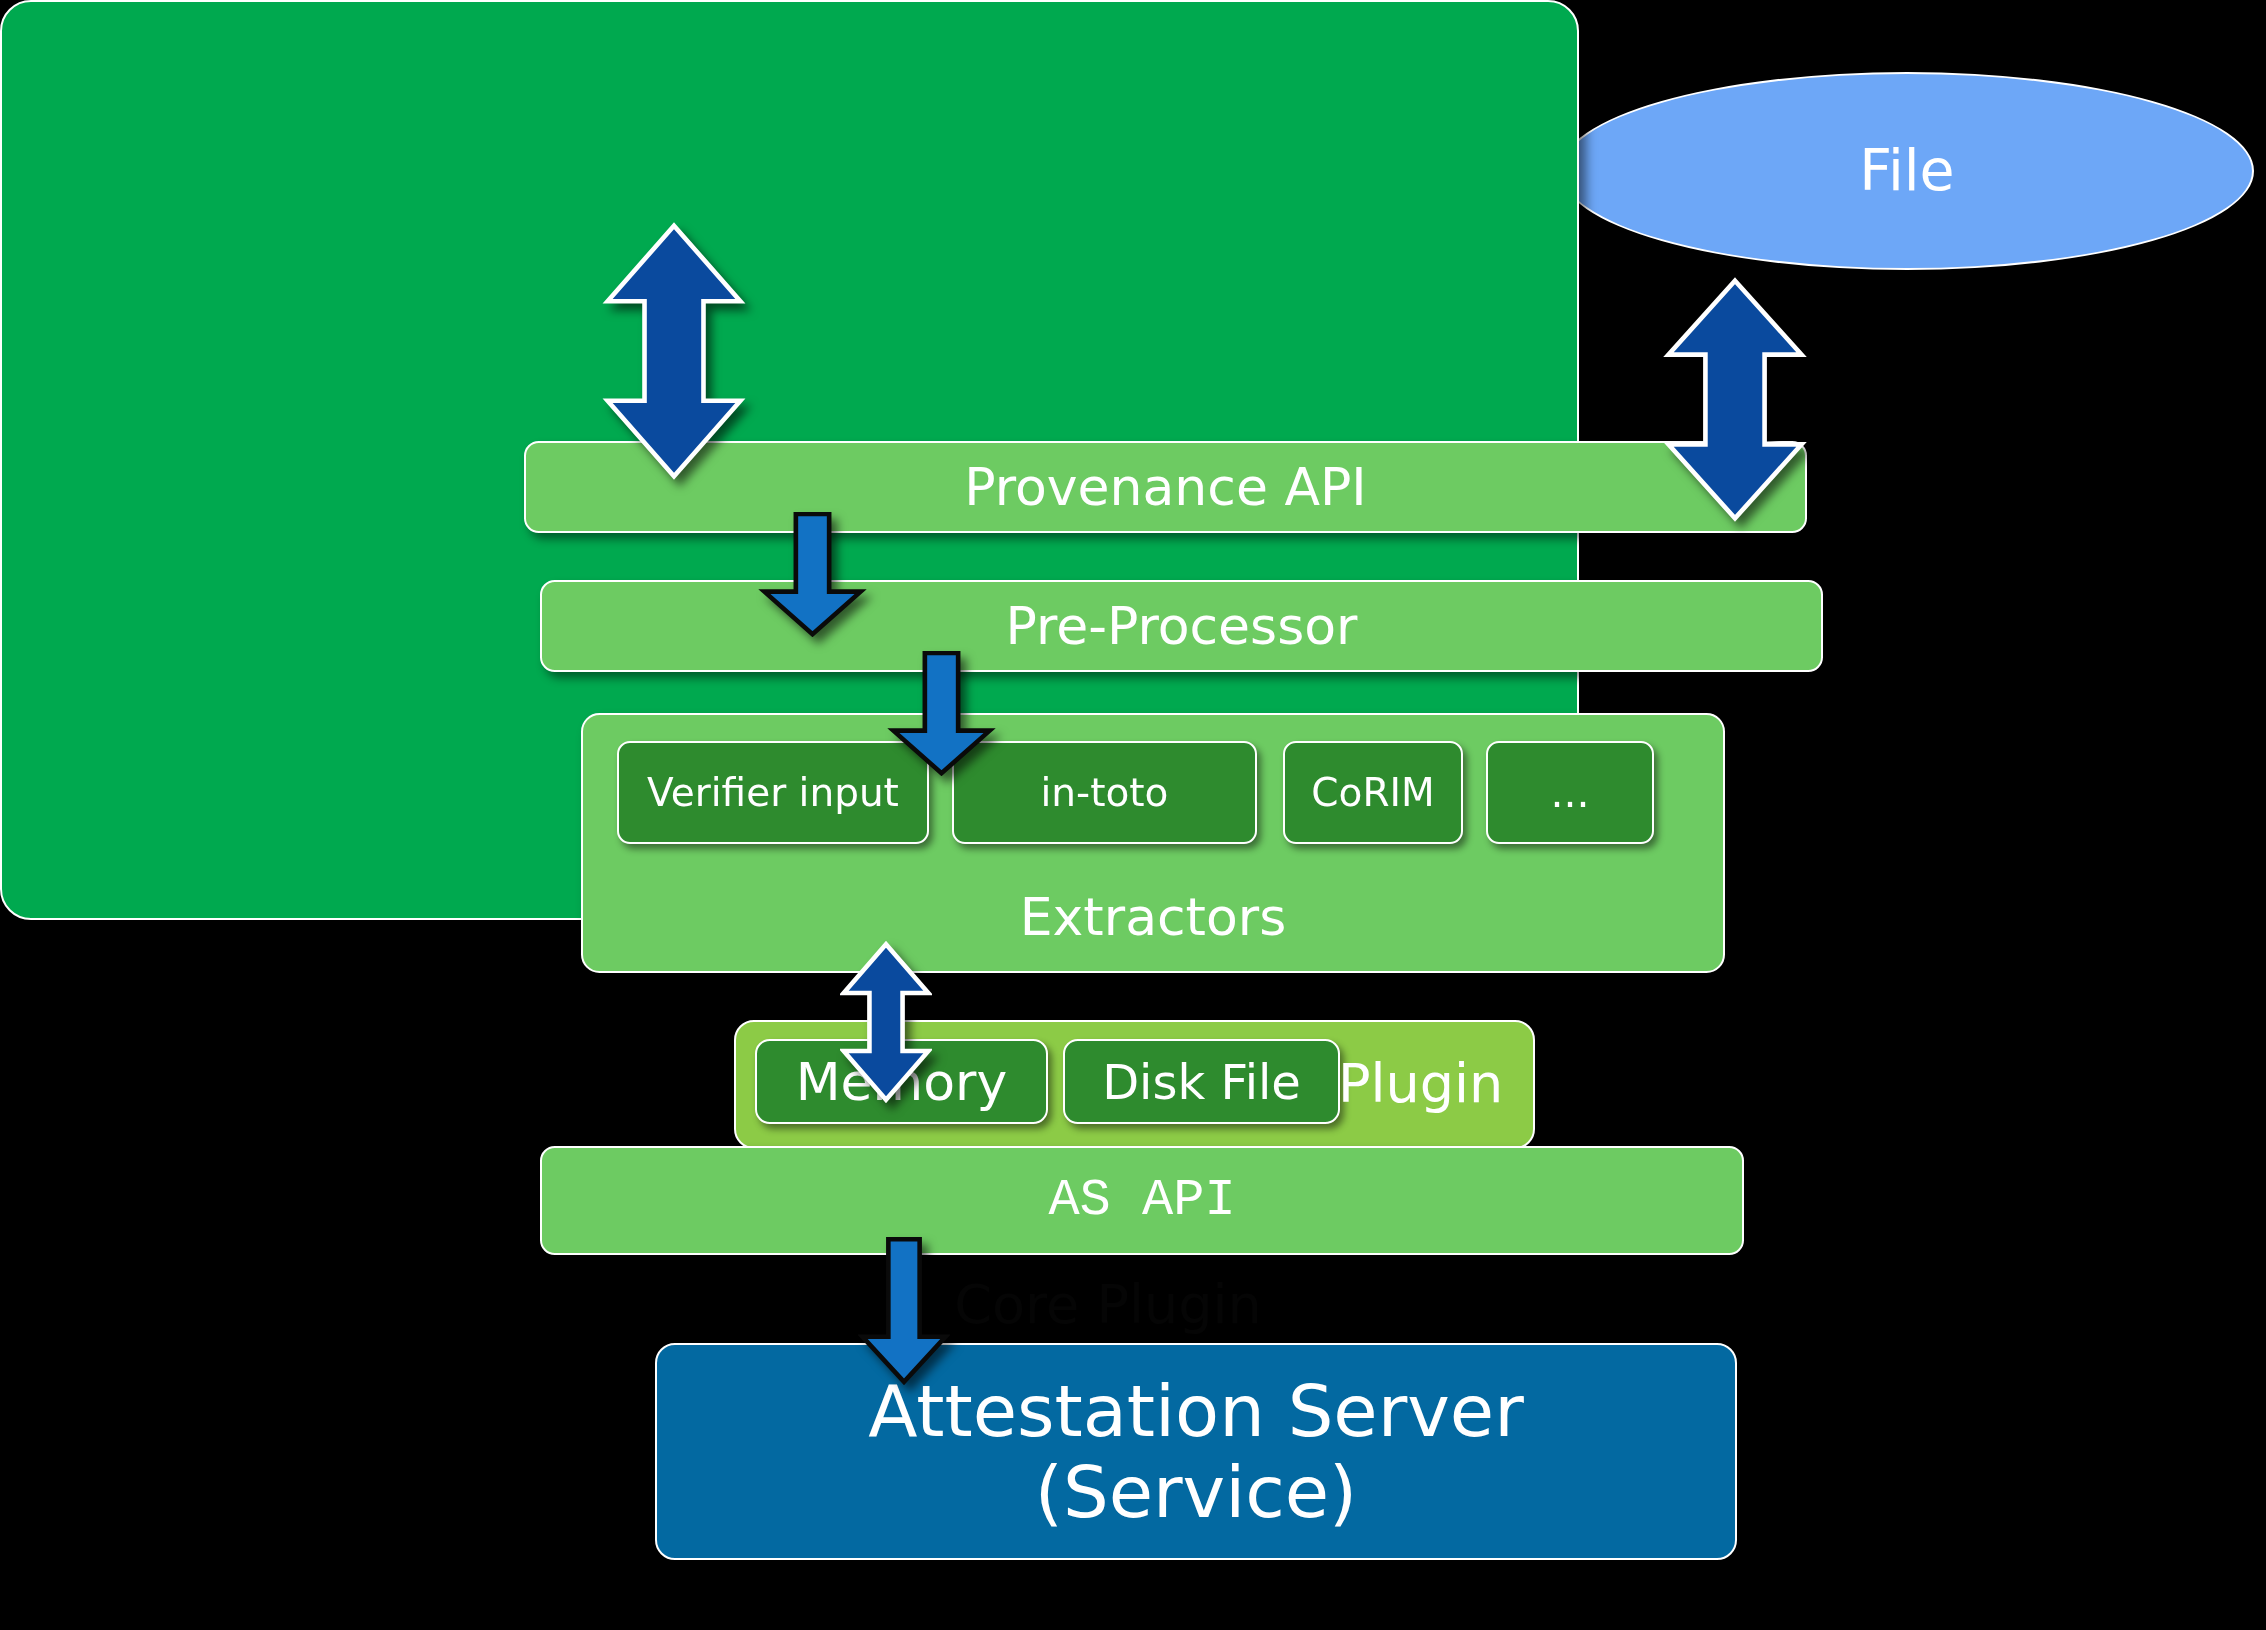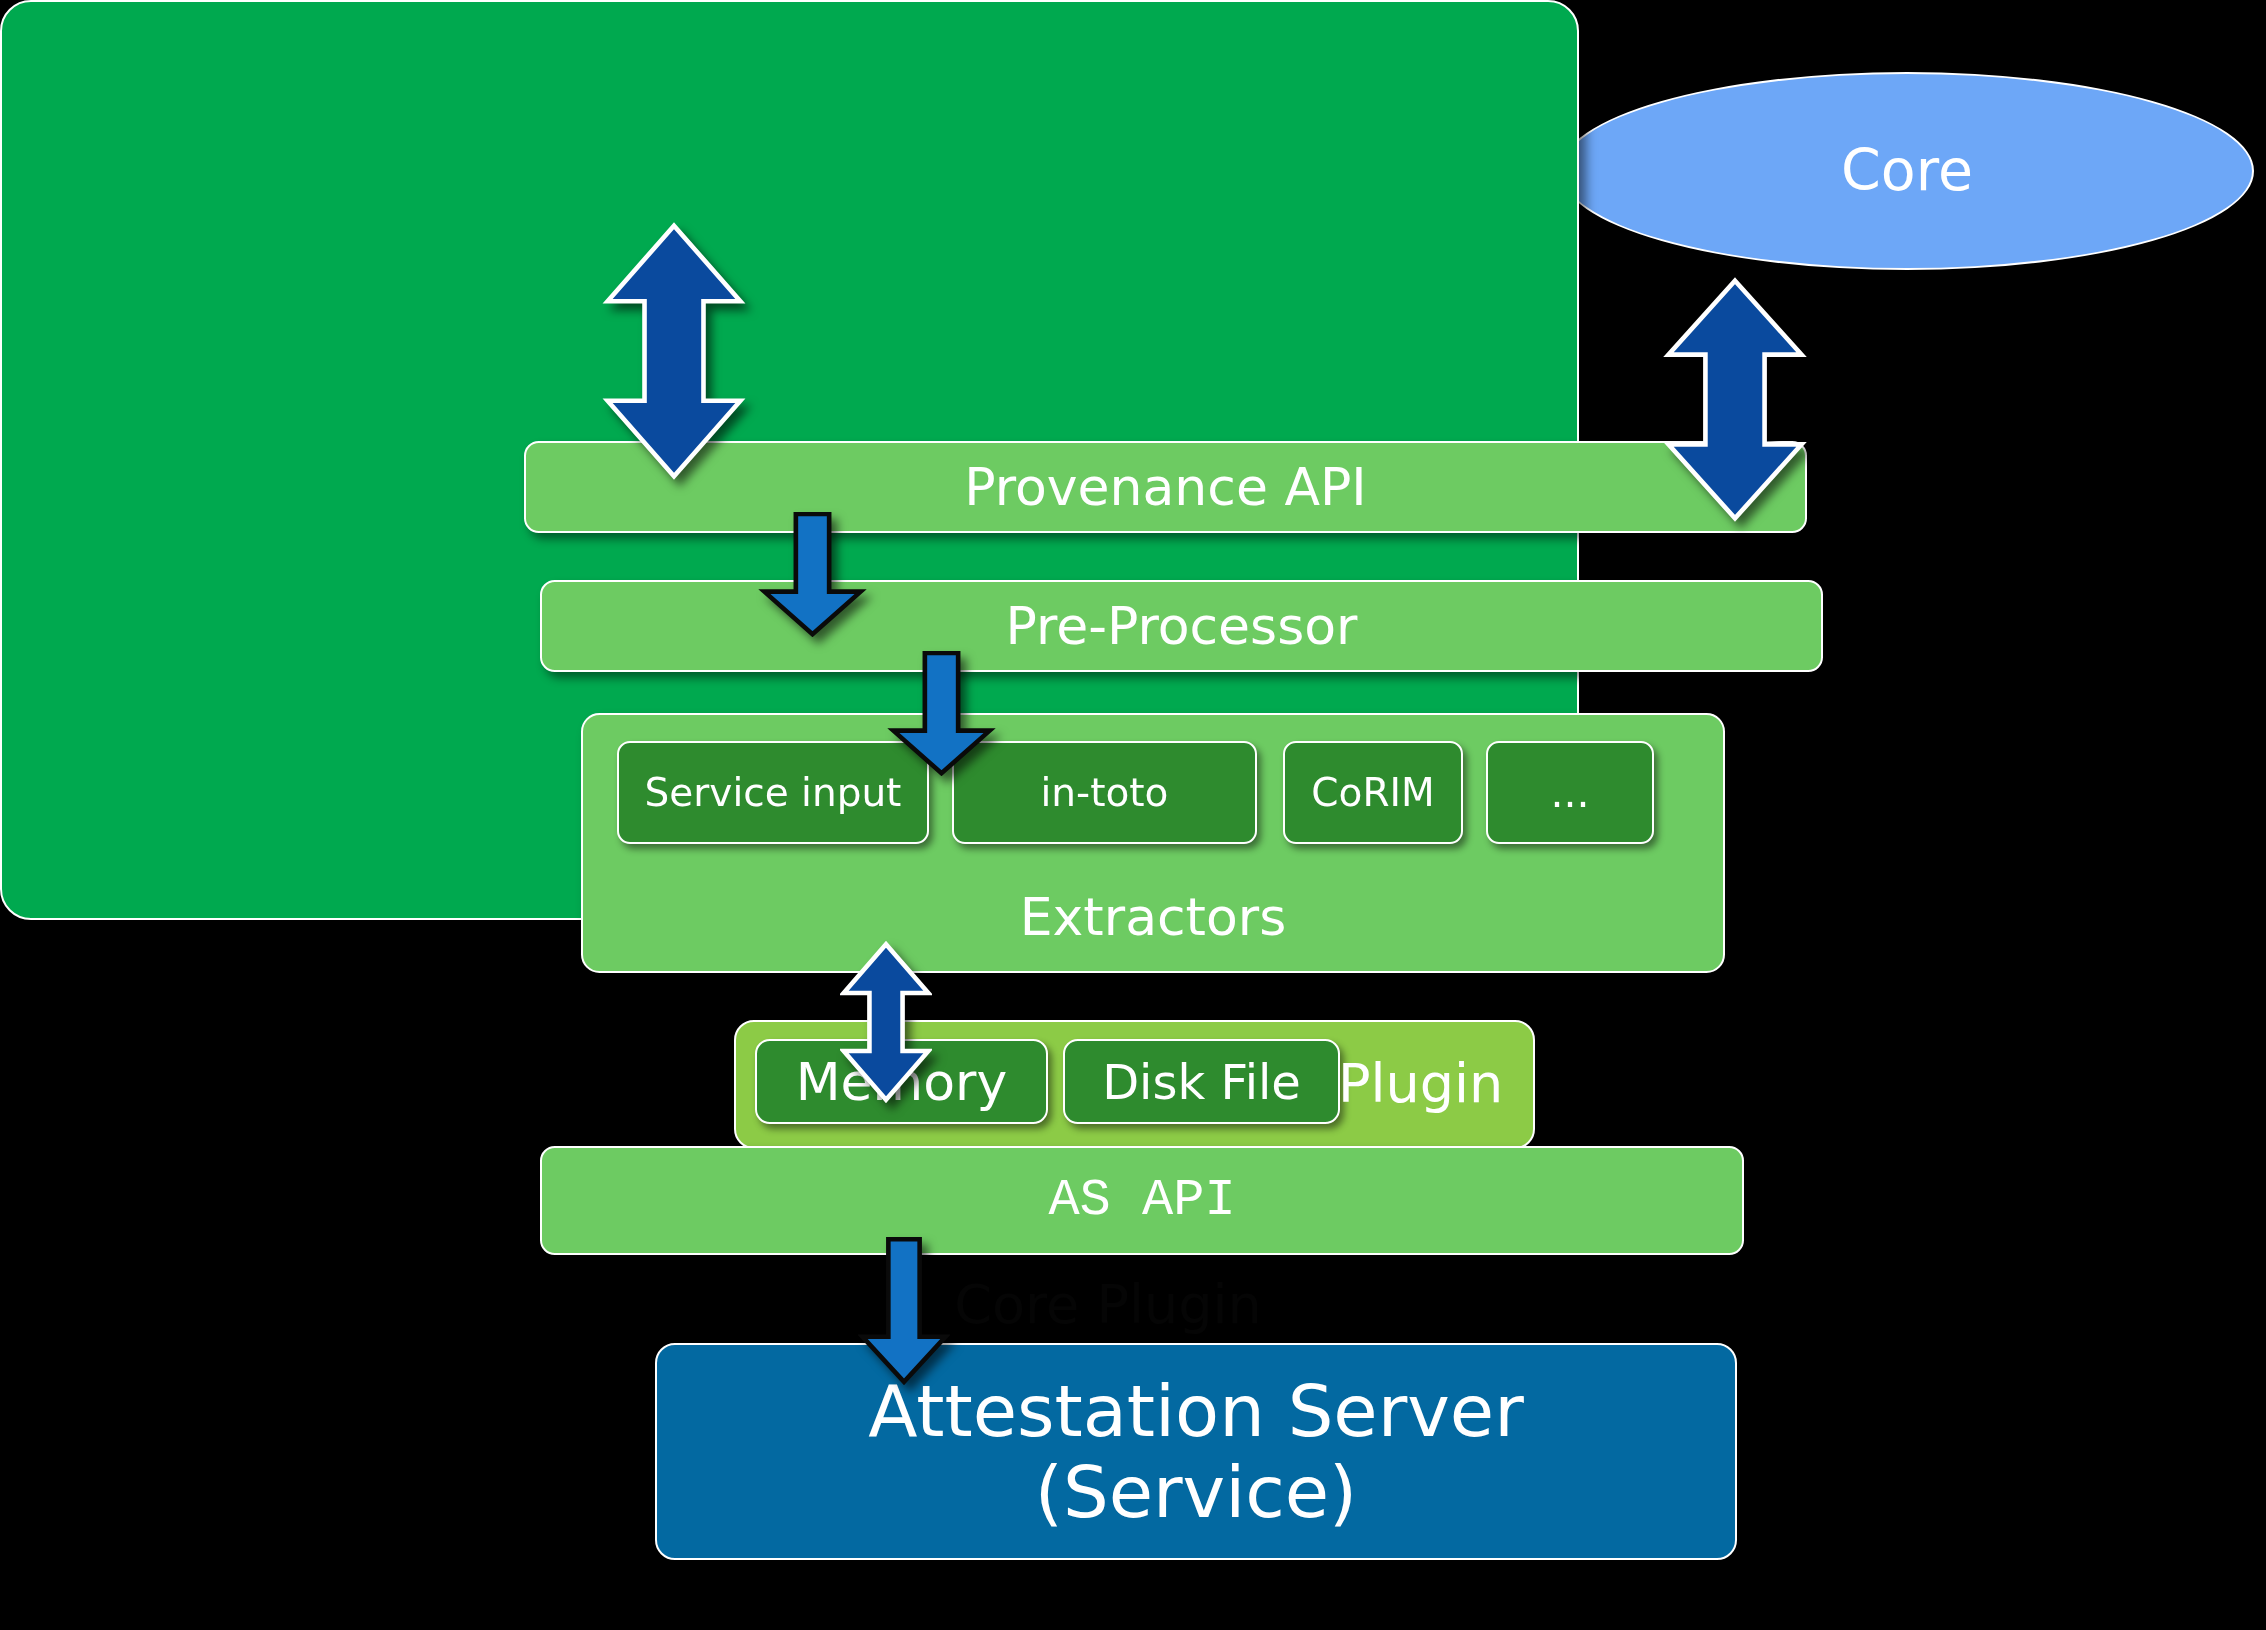--- a/index.html
+++ b/index.html
@@ -170,39 +170,39 @@
 <div id="stage">
 
   <div class="node bpds">
     <div>
       <div>Binary Provenance</div>
       <div>Distribution Service</div>
     </div>
   </div>
 
   <div class="node user-ellipse">
-    <span>Core</span>
+    <span>File</span>
   </div>
 
   <div class="pas-container"></div>
 
   <div class="bar bar-prov-api">
     <span>Provenance API</span>
   </div>
 
   <div class="bar bar-preproc">
     <span>Pre-Processor</span>
   </div>
 
   <div class="extractors">
     <div class="extractors-label">Extractors</div>
   </div>
 
   <div class="chip chip-directly">
-    <span>Service input</span>
+    <span>Verifier input</span>
   </div>
   <div class="chip chip-intoto">
     <span>in-toto</span>
   </div>
   <div class="chip chip-corim">
     <span>CoRIM</span>
   </div>
   <div class="chip chip-ellipsis">
     <span>...</span>
   </div>

